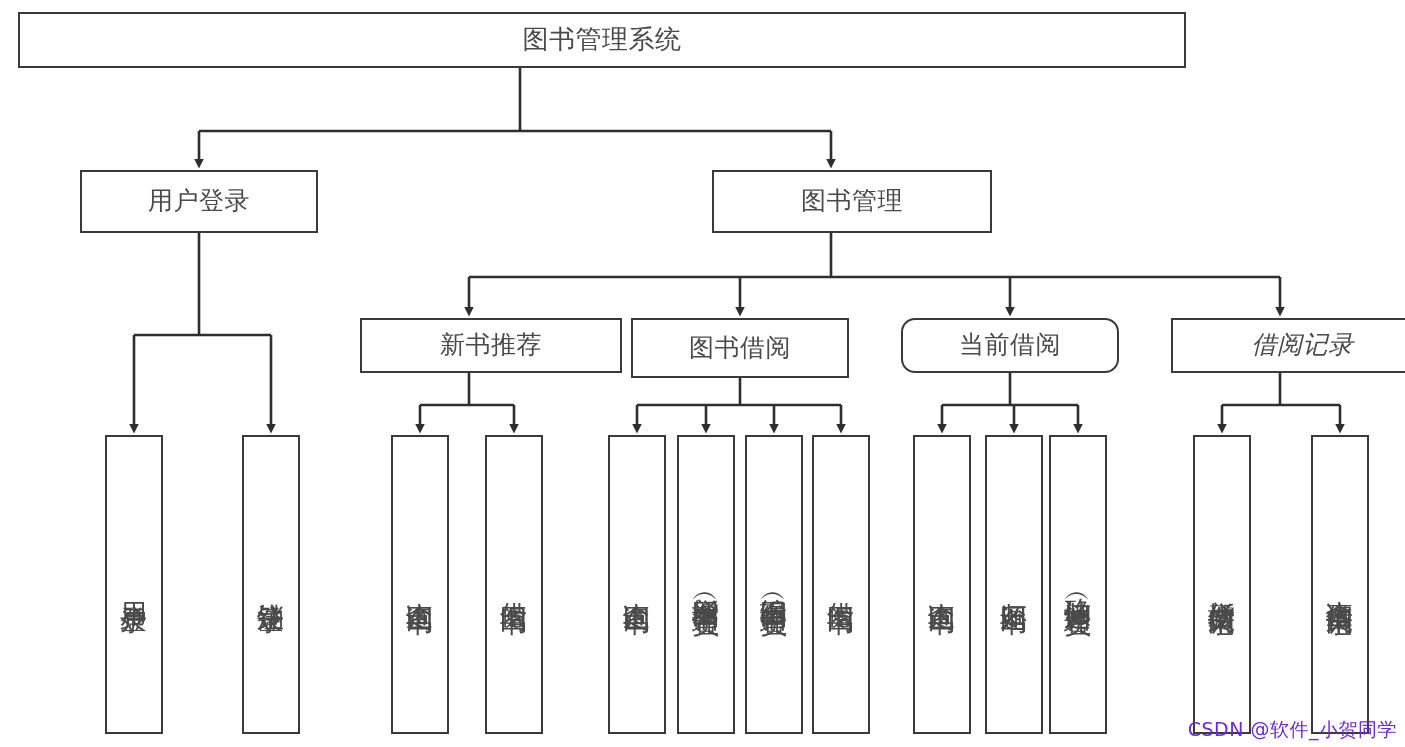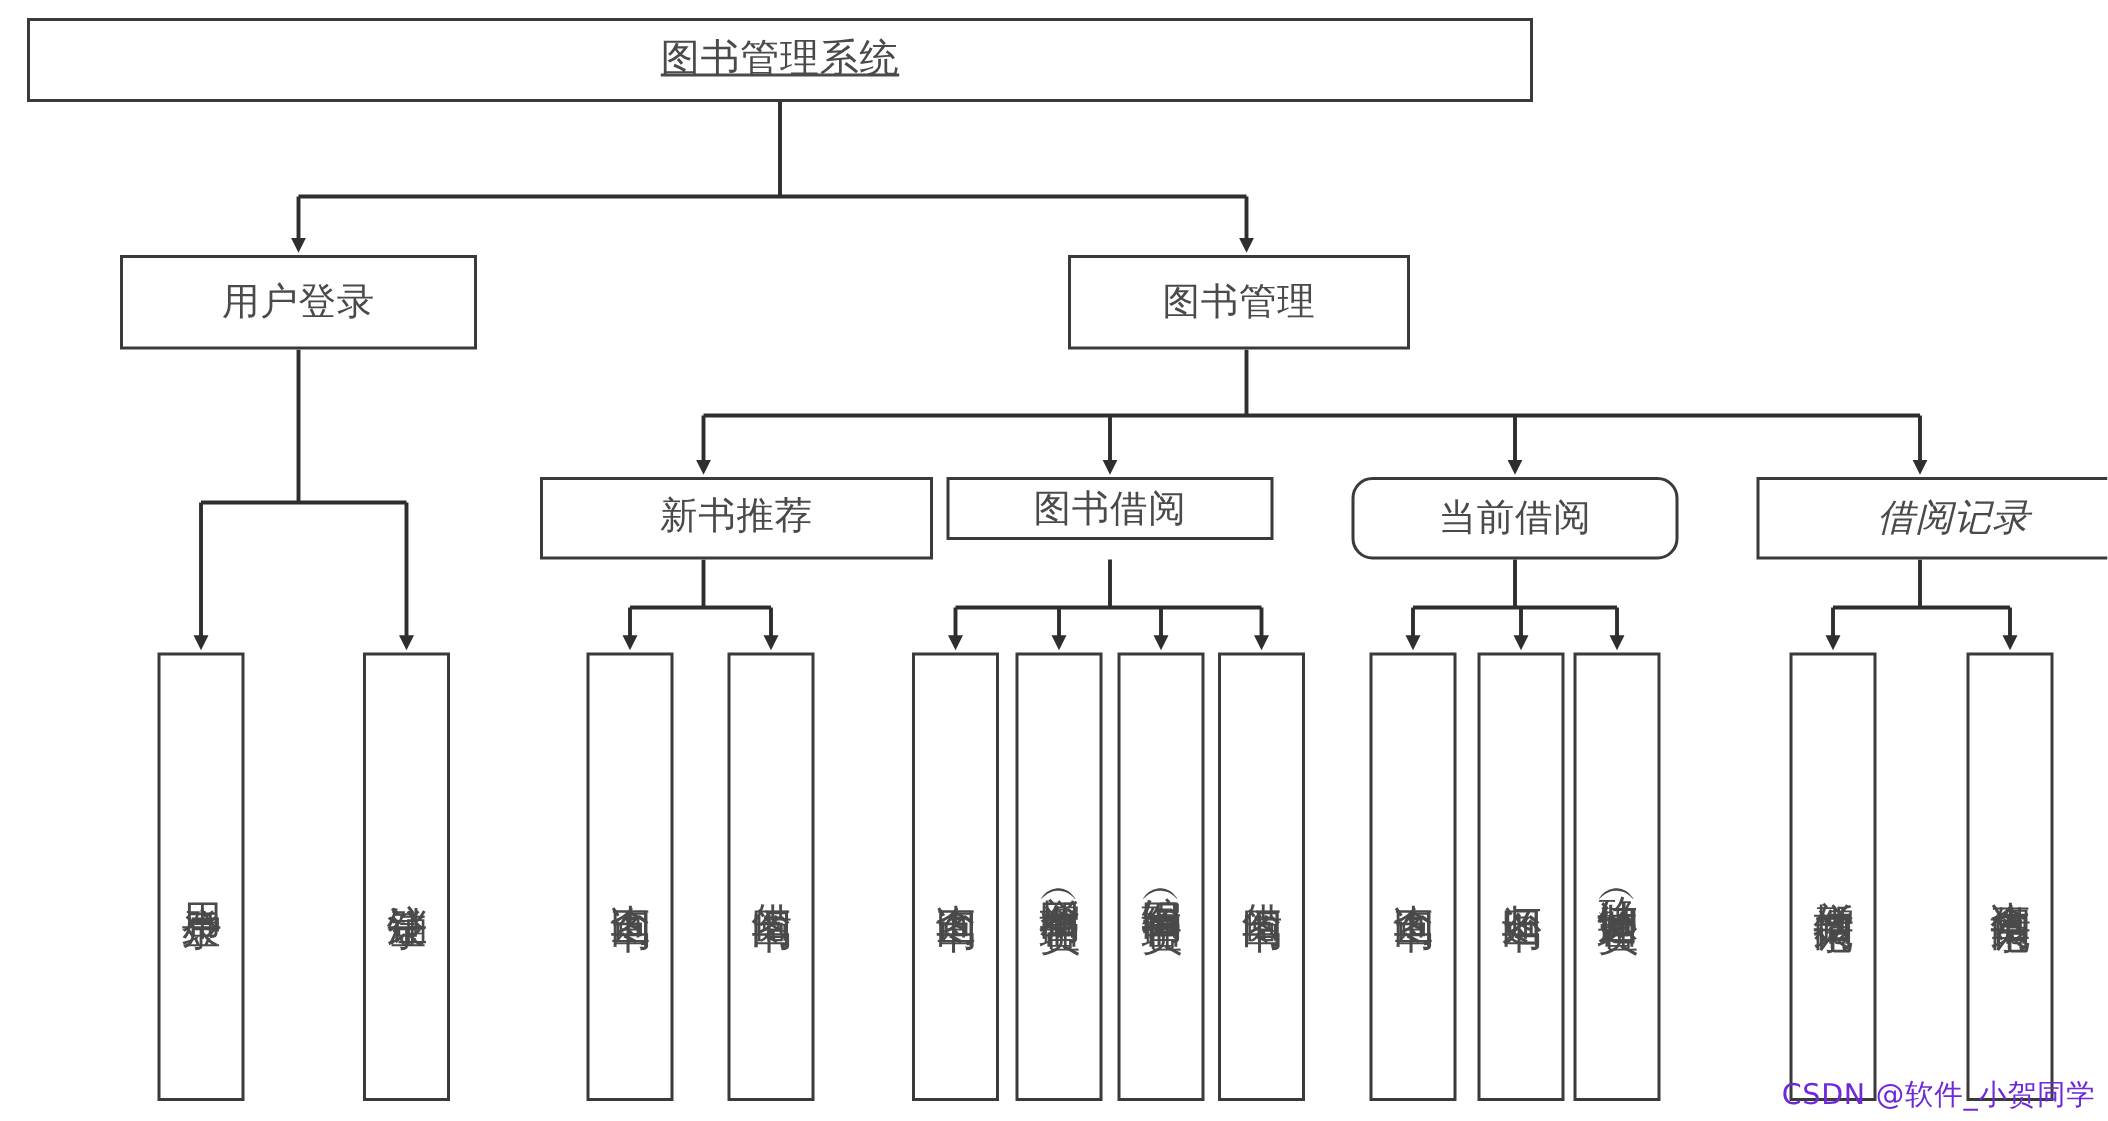--- a/index.html
+++ b/index.html
@@ -124,37 +124,37 @@
       <path d="M1014,405 L1014,425" marker-end="url(#arrow)"></path>
       <path d="M1078,405 L1078,425" marker-end="url(#arrow)"></path>
 
       <path d="M1280,373 L1280,405"></path>
       <path d="M1222,405 L1340,405"></path>
       <path d="M1222,405 L1222,425" marker-end="url(#arrow)"></path>
       <path d="M1340,405 L1340,425" marker-end="url(#arrow)"></path>
     </g>
   </svg>
 
-  <div class="node horiz root" style="left:18px; top:12px; width:1004px; height:56px;text-decoration:underline;">
+  <div class="node horiz root" style="left:18px; top:12px; width:1168px; height:56px;">
     <span class="label">图书管理系统</span>
   </div>
 
   <div class="node horiz" style="left:80px; top:170px; width:238px; height:63px;">
     <span class="label">用户登录</span>
   </div>
 
-  <div class="node horiz" style="left:712px; top:170px; width:228px; height:63px;">
+  <div class="node horiz" style="left:712px; top:170px; width:280px; height:63px;">
     <span class="label">图书管理</span>
   </div>
 
   <div class="node horiz" style="left:360px; top:318px; width:262px; height:55px;font-family:Liberation Serif, serif;">
     <span class="label">新书推荐</span>
   </div>
 
-  <div class="node horiz" style="left:631px; top:318px; width:218px; height:42px;">
+  <div class="node horiz" style="left:631px; top:318px; width:218px; height:60px;">
     <span class="label">图书借阅</span>
   </div>
 
   <div class="node horiz" style="left:901px; top:318px; width:218px; height:55px;border-radius:14px;">
     <span class="label">当前借阅</span>
   </div>
 
   <div class="node horiz" style="left:1171px; top:318px; width:263px; height:55px;font-style:italic;">
     <span class="label">借阅记录</span>
   </div>

